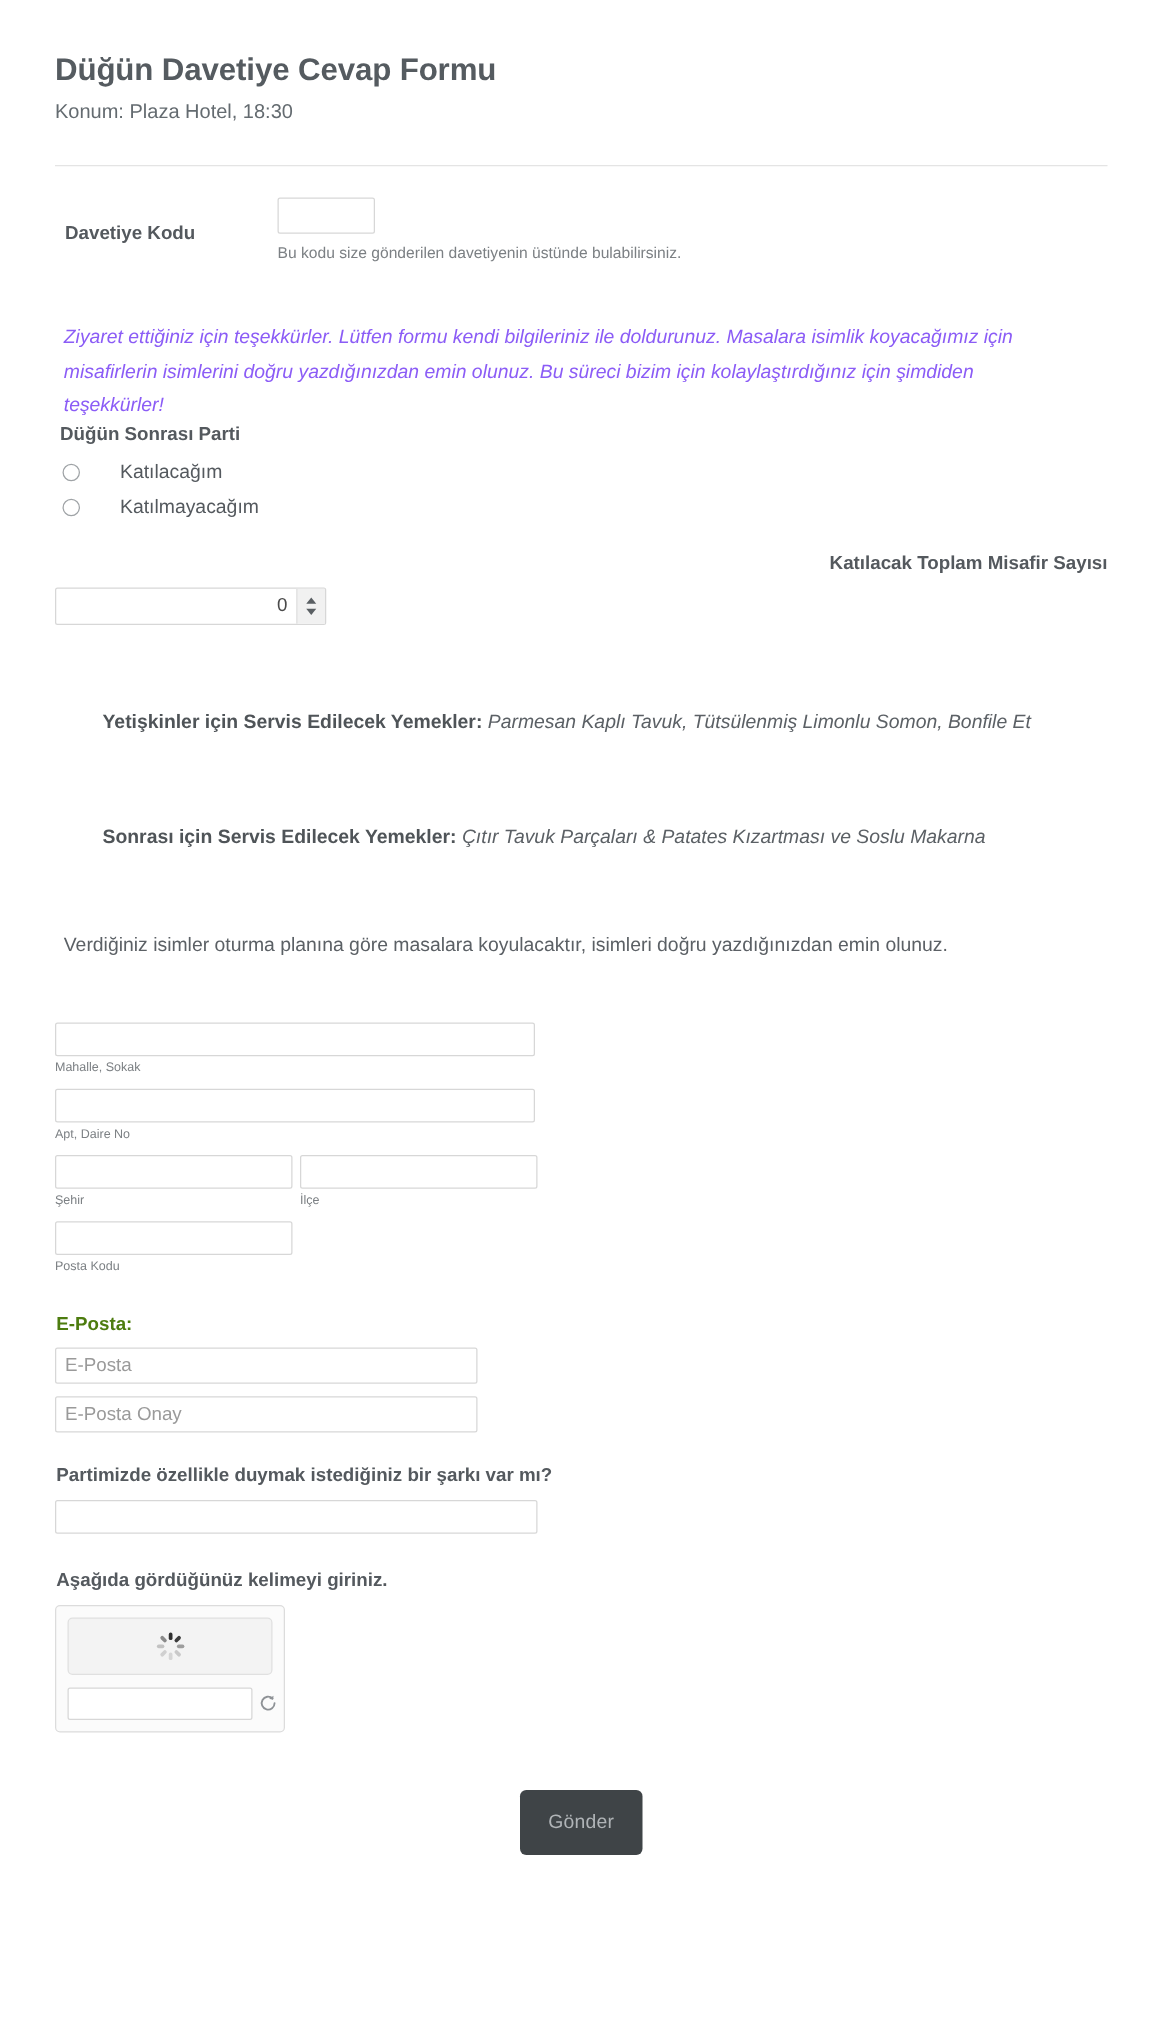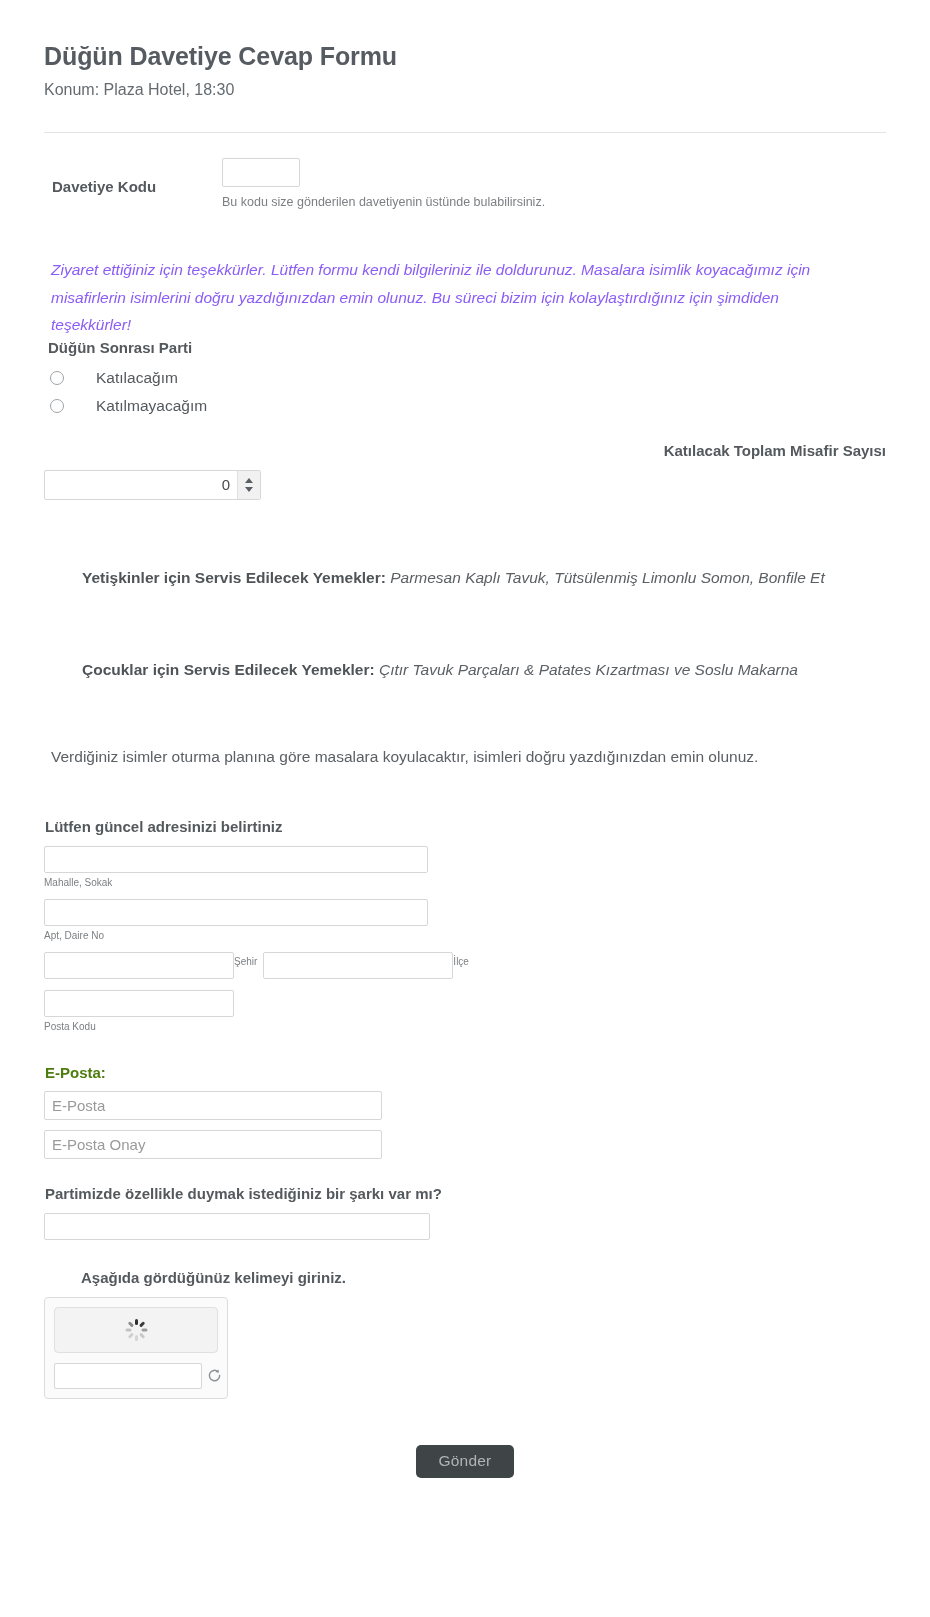--- a/index.html
+++ b/index.html
@@ -242,21 +242,21 @@
     height: 27px;
   }
   .addr-input-half {
     width: 190px;
     height: 27px;
   }
   .addr-row {
     display: flex;
     gap: 6px;
   }
-  .addr-col { display: flex; flex-direction: row; }
+  .addr-col { display: flex; flex-direction: column; }
   .addr-sublabel {
     font-size: 10px;
     color: #7c8084;
     margin-top: 4px;
   }
 
   
   .email-section { margin-top: 32px; }
   .email-title {
     font-size: 15px;
@@ -287,21 +287,20 @@
     display: block;
   }
 
   
   .captcha-section { margin-top: 29px; }
   .captcha-title {
     font-size: 15px;
     font-weight: bold;
     color: #54595e;
     padding-left: 1px;
-    margin-left: 36px;
   }
   .captcha-box {
     margin-top: 11px;
     width: 184px;
     border: 1px solid #dcdcdc;
     border-radius: 4px;
     background: #fbfbfb;
     padding: 9px;
     box-sizing: border-box;
   }
@@ -368,21 +367,21 @@
     padding-bottom: 56px;
   }
   .submit-button {
     background: #3f4447;
     color: #b0b4b7;
     border: none;
     border-radius: 5px;
     font-family: "Liberation Sans", sans-serif;
     font-size: 15.5px;
     width: 98px;
-    height: 33px;
+    height: 52px;
     cursor: pointer;
     letter-spacing: 0.2px;
   }
 </style>
 </head>
 <body>
 
 <div class="page">
   <div class="inner">
 
@@ -426,28 +425,27 @@
         </div>
       </div>
     </div>
 
     <div class="menu-line menu-adults">
       <span class="menu-label">Yetişkinler için Servis Edilecek Yemekler:</span>
       <span class="menu-items">Parmesan Kaplı Tavuk, Tütsülenmiş Limonlu Somon, Bonfile Et</span>
     </div>
 
     <div class="menu-line menu-kids">
-      <span class="menu-label">Çocuklar için Servis Edilecek Yemekler:</span>
+      <span class="menu-label">Sonrası için Servis Edilecek Yemekler:</span>
       <span class="menu-items">Çıtır Tavuk Parçaları &amp; Patates Kızartması ve Soslu Makarna</span>
     </div>
 
     <div class="seating-note">Verdiğiniz isimler oturma planına göre masalara koyulacaktır, isimleri doğru yazdığınızdan emin olunuz.</div>
 
     <div class="address-section">
-      <div class="address-title">Lütfen güncel adresinizi belirtiniz</div>
 
       <div class="addr-field">
         <input class="addr-input-wide" type="text" value="" style="">
         <div class="addr-sublabel">Mahalle, Sokak</div>
       </div>
 
       <div class="addr-field">
         <input class="addr-input-wide" type="text" value="" style="">
         <div class="addr-sublabel">Apt, Daire No</div>
       </div>

